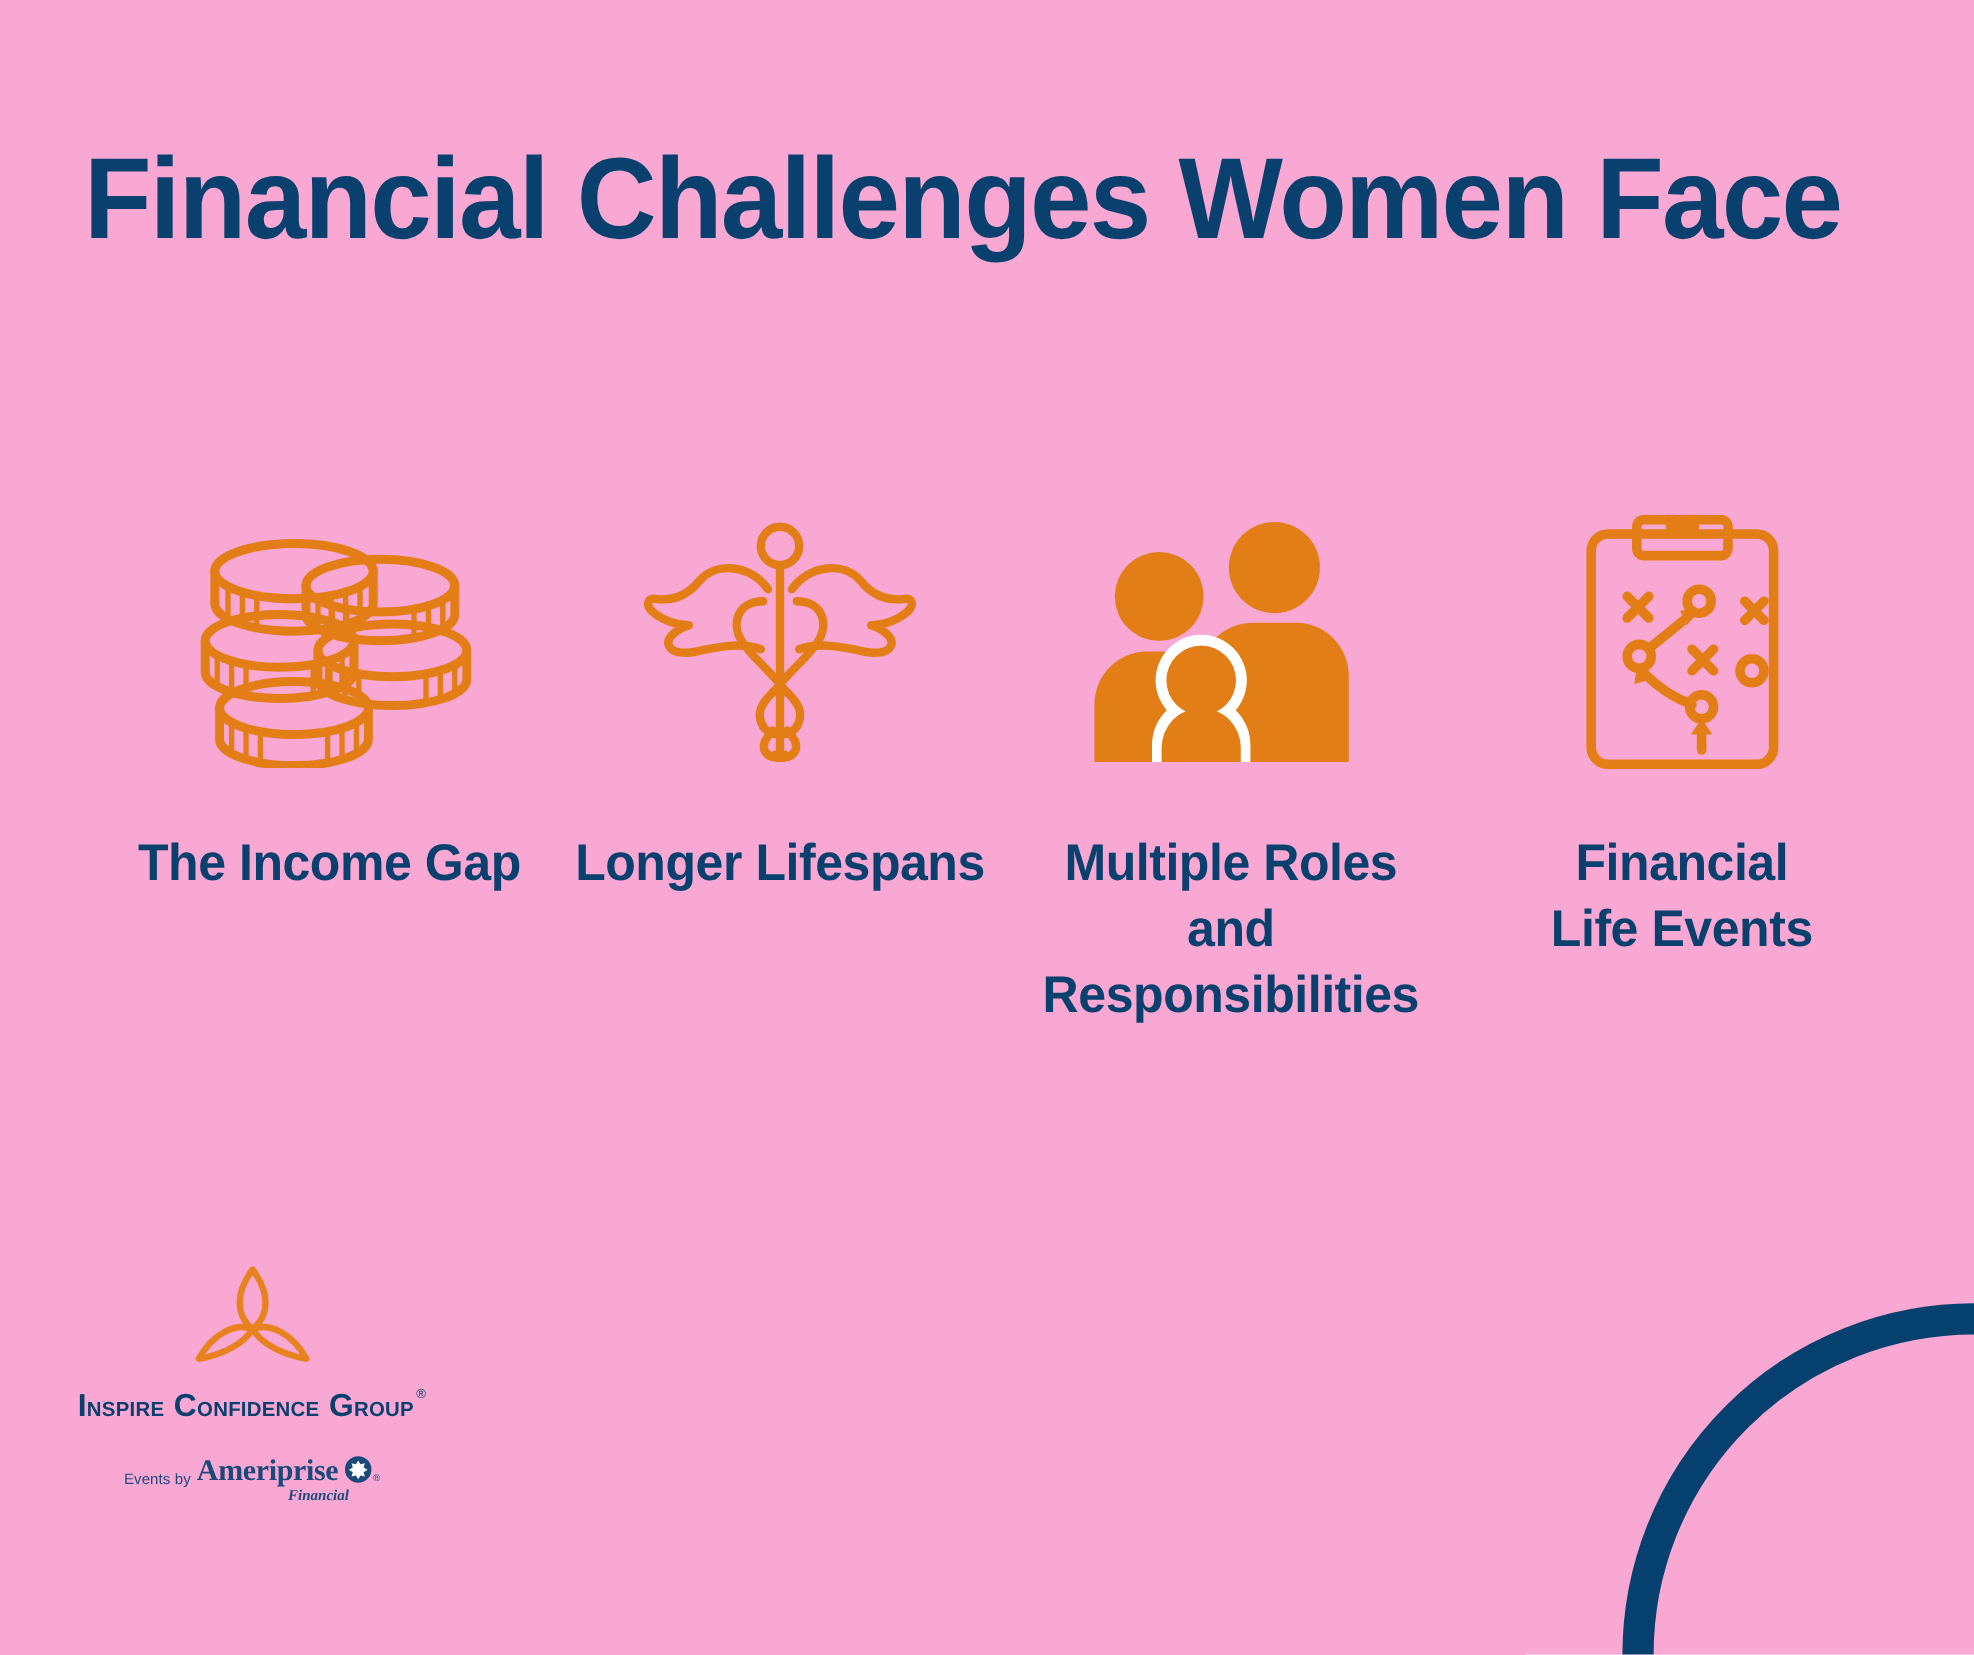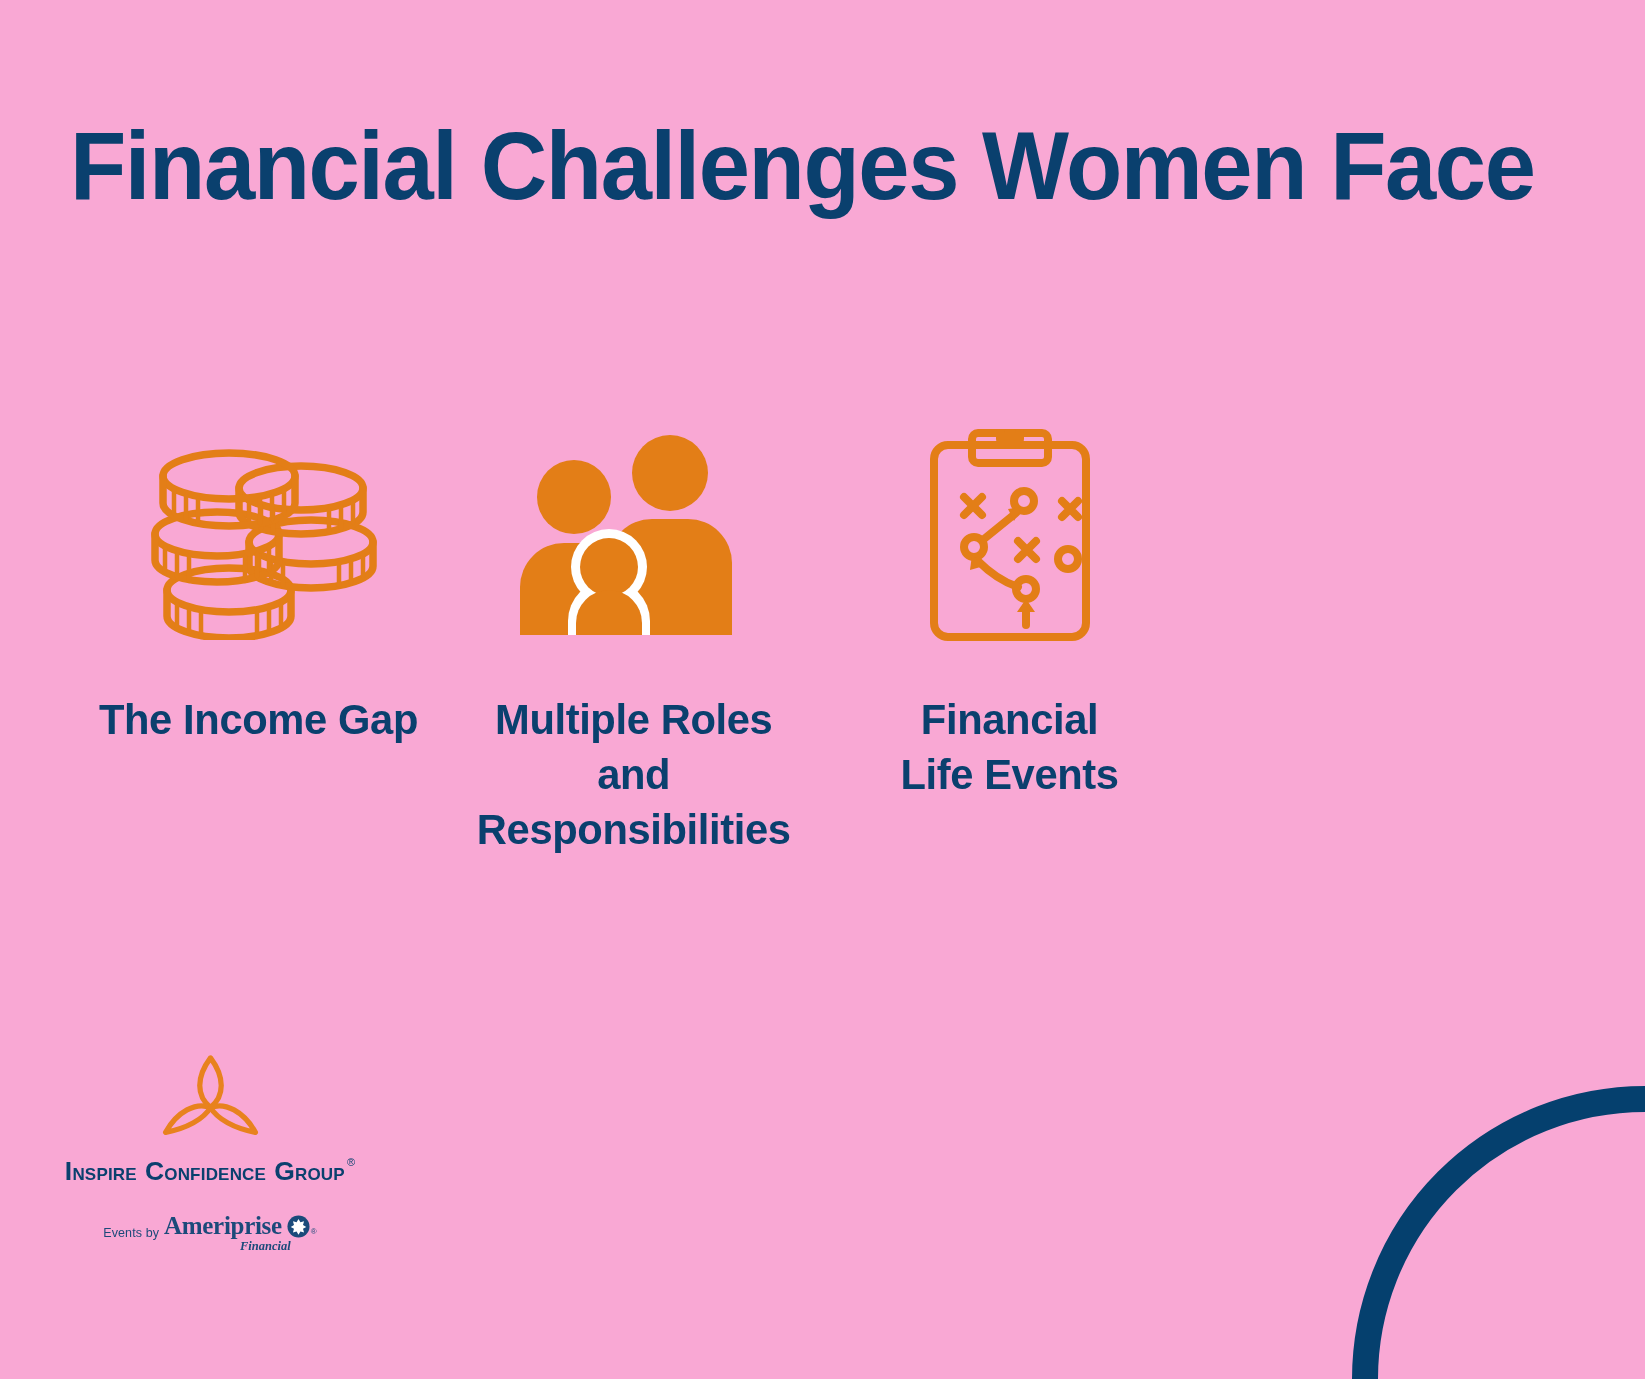--- a/index.html
+++ b/index.html
@@ -34,21 +34,21 @@
     line-height: 1.0;
     letter-spacing: -1.5px;
     transform: scaleX(0.96);
     transform-origin: left center;
     white-space: nowrap;
   }
 
   
   .cards {
     position: absolute;
-    left: 70px;
+    left: 86px;
     top: 420px;
     width: 1505px;
     display: flex;
     flex-direction: row;
     align-items: flex-start;
     justify-content: flex-start;
   }
   .card {
     width: 376px;
     display: flex;
@@ -123,21 +123,21 @@
     font-family: "Liberation Sans", sans-serif;
     font-size: 12.5px;
     font-weight: 400;
     letter-spacing: 0.1px;
     margin-right: 5px;
     color: #1B4A7A;
     align-self: center;
     margin-top: -2px;
   }
   .ameriprise-wrap { display: flex; flex-direction: column; align-items: flex-start; }
-  .ameriprise-row { display: flex; align-items: flex-end; }
+  .ameriprise-row { display: flex; align-items: flex-start; }
   .ameriprise-name {
     font-family: "Liberation Serif", serif;
     font-size: 25px;
     font-weight: 700;
     letter-spacing: -0.3px;
     color: #1B4A7A;
     line-height: 1;
   }
   .ameriprise-financial {
     font-family: "Liberation Serif", serif;
@@ -233,20 +233,48 @@
               <path d="M59 68 v26"></path>
             <path d="M121 68 v26"></path>
               <path d="M133 65 v25"></path>
               <path d="M145 59 v25"></path>
           </g>
         </svg>
       </div>
       <div class="card-label">The Income Gap</div>
     </div>
 
+    <div class="card">
+      <div class="card-icon">
+        <svg width="240" height="212" viewBox="0 0 240 212" fill="none" stroke="#E37E17" stroke-width="7" stroke-linecap="round" stroke-linejoin="round">
+
+          <circle cx="120" cy="26" r="16"></circle>
+
+          <path d="M120 42 v156"></path>
+
+          <path d="M110 62 C 96 42 66 38 52 56 C 42 68 30 72 16 70 C 10 69 8 75 13 80
+                   C 22 88 34 92 44 92 C 32 96 24 104 28 110 C 31 115 40 116 50 114
+                   C 68 110 88 106 104 112"></path>
+
+          <path d="M130 62 C 144 42 174 38 188 56 C 198 68 210 72 224 70 C 230 69 232 75 227 80
+                   C 218 88 206 92 196 92 C 208 96 216 104 212 110 C 209 115 200 116 190 114
+                   C 172 110 152 106 136 112"></path>
+
+          <path d="M106 72 C 84 72 78 92 90 108 C 100 122 114 132 120 142"></path>
+          <path d="M134 72 C 156 72 162 92 150 108 C 140 122 126 132 120 142"></path>
+
+          <path d="M120 142 C 110 152 100 160 104 172 C 107 182 118 186 126 180"></path>
+          <path d="M120 142 C 130 152 140 160 136 172 C 133 182 122 186 114 180"></path>
+
+          <path d="M114 180 C 108 186 104 192 108 198 C 112 203 120 204 124 200"></path>
+          <path d="M126 180 C 132 186 136 192 132 198 C 128 203 120 204 116 200"></path>
+        </svg>
+      </div>
+      <div class="card-label">Longer Lifespans</div>
+    </div>
 
     <div class="card">
       <div class="card-icon">
         <svg width="232" height="200" viewBox="0 0 232 200" fill="#E37E17">
 
           <circle cx="152" cy="38" r="38"></circle>
           <path d="M90 200 V128 a44 44 0 0 1 44-44 h36 a44 44 0 0 1 44 44 V200 Z"></path>
 
           <circle cx="56" cy="62" r="37"></circle>
           <path d="M2 200 V152 a44 44 0 0 1 44-44 h26 a44 44 0 0 1 44 44 V200 Z"></path>

